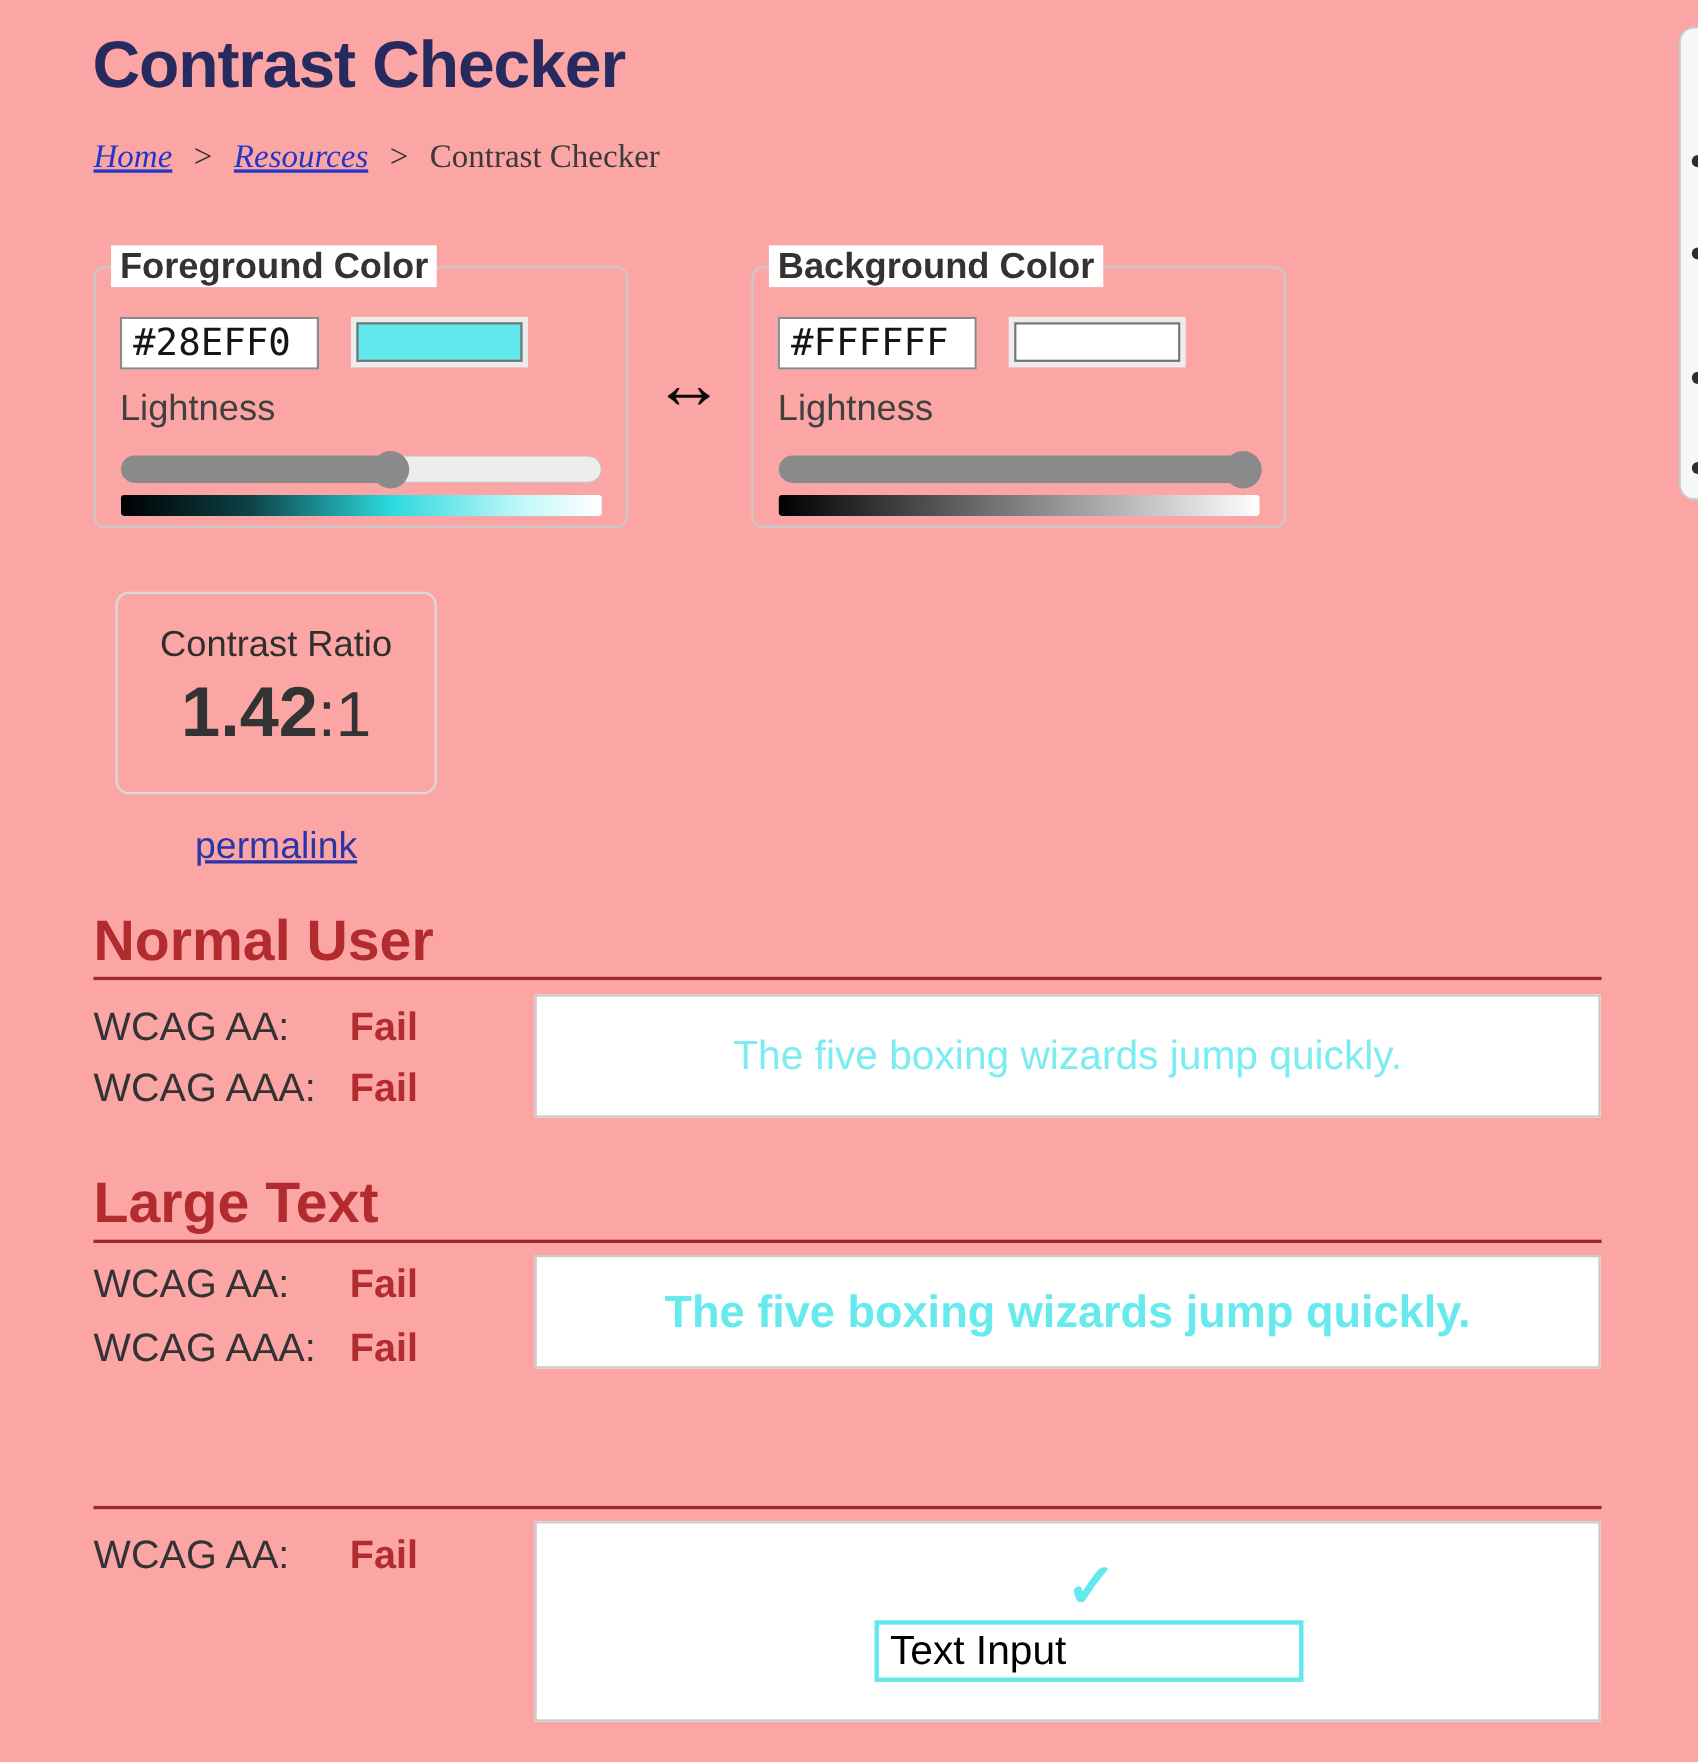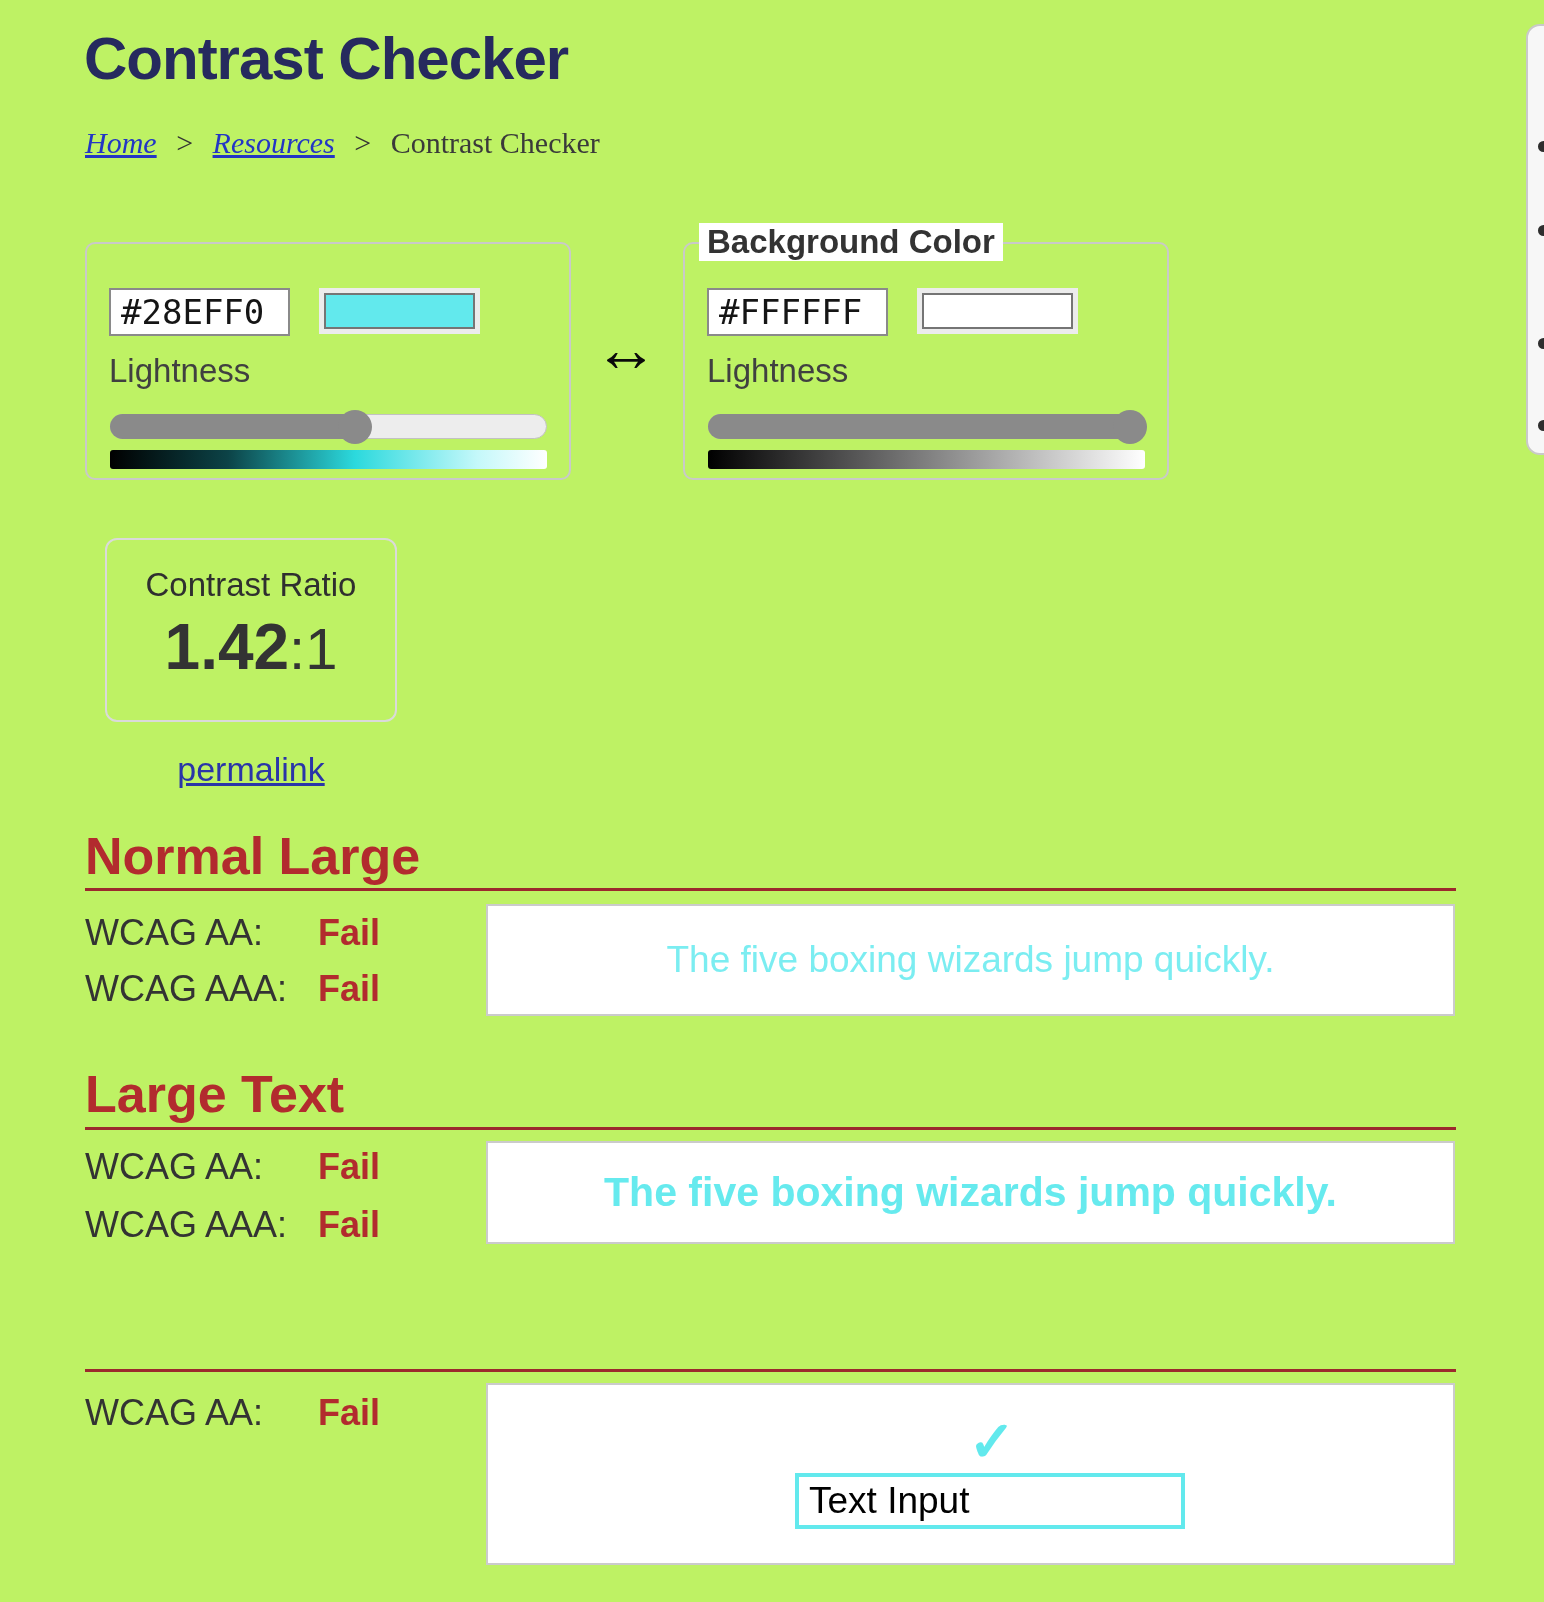--- a/index.html
+++ b/index.html
@@ -1,19 +1,19 @@
 <!DOCTYPE html>
 <html><head>
 <meta charset="utf-8">
 <style>
   * { margin:0; padding:0; box-sizing:border-box; }
   html,body { background:#fff; }
   #page {
     position:relative; width:1544px; height:1602px;
-    overflow:hidden; background:#bef264;
+    overflow:hidden; background:#fca5a5;
     font-family:"Liberation Sans", sans-serif;
   }
   
   .title {
     position:absolute; left:84px; top:24px;
     font-size:60px; font-weight:600; letter-spacing:-1px;
     color:#262a5e;
   }
   .breadcrumb {
     position:absolute; left:85px; top:126px;
@@ -146,20 +146,21 @@
 
   <nav class="breadcrumb">
     <a>Home</a>
     <span class="sep">&gt;</span>
     <a>Resources</a>
     <span class="sep">&gt;</span>
     <span>Contrast Checker</span>
   </nav>
 
   <div class="panel fg">
+    <span class="panel-legend">Foreground Color</span>
     <input class="hex-input" type="text" value="#28EFF0" style="">
     <div class="swatch-outer">
       <div class="swatch-inner"></div>
     </div>
     <div class="lightness-label">Lightness</div>
     <div class="slider">
       <div class="track"></div>
       <div class="fill"></div>
       <div class="thumb"></div>
     </div>
@@ -184,21 +185,21 @@
   </div>
 
   <div class="ratio-card">
     <div class="ratio-label">Contrast Ratio</div>
     <div class="ratio-value">
       <span class="v">1.42</span><span class="s">:1</span>
     </div>
   </div>
   <a class="permalink">permalink</a>
 
-  <h2 class="sec-heading" style="top:830px;">Normal Large</h2>
+  <h2 class="sec-heading" style="top:830px;">Normal User</h2>
   <div class="sec-rule" style="top:888px;"></div>
   <div class="wcag-label" style="top:912px;">WCAG AA:</div>
   <div class="wcag-fail" style="top:912px;">Fail</div>
   <div class="wcag-label" style="top:968px;">WCAG AAA:</div>
   <div class="wcag-fail" style="top:968px;">Fail</div>
   <div class="samplebox normal">
     <span>The five boxing wizards jump quickly.</span>
   </div>
 
   <h2 class="sec-heading" style="top:1068px;">Large Text</h2>

